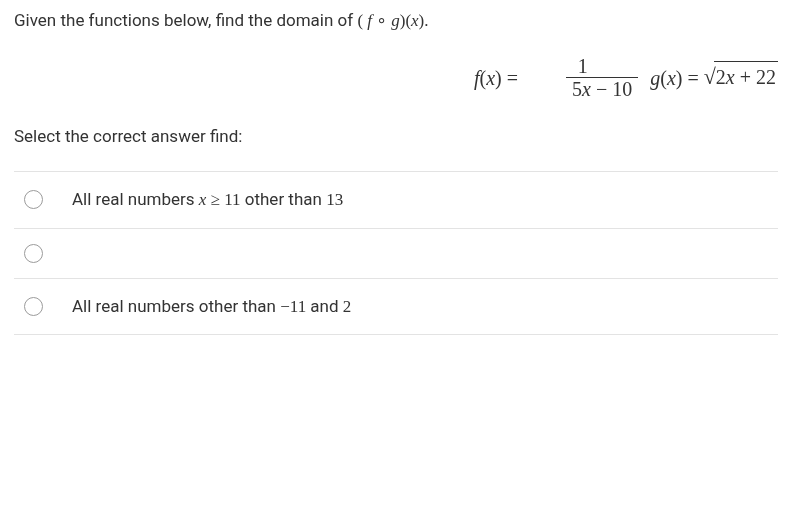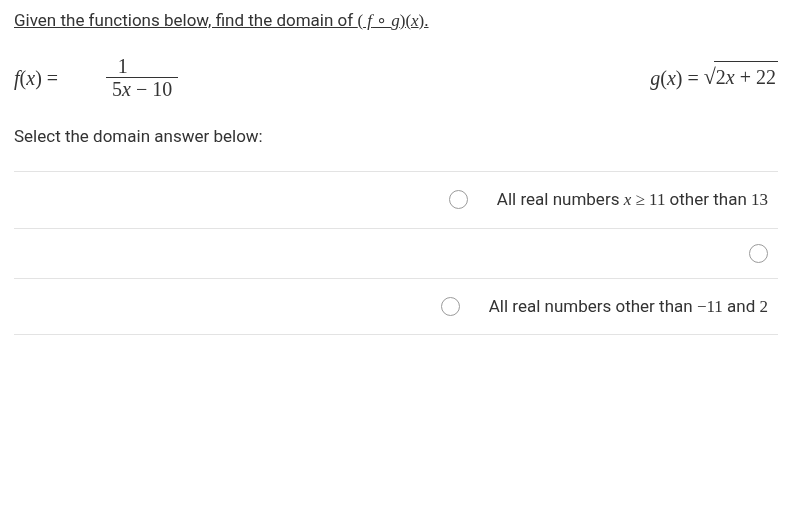--- a/index.html
+++ b/index.html
@@ -6,25 +6,25 @@
   body {
     font-family: -apple-system, BlinkMacSystemFont, "Segoe UI", Roboto, Arial, sans-serif;
     font-size: 17px;
     color: #333;
     background: #fff;
     width: 792px;
     height: 512px;
     padding: 8px 14px;
     line-height: 1.5;
   }
-  .question { margin-bottom: 22px; text-decoration: underline; }
+  .question { margin-bottom: 22px; }
   .math-row {
     display: flex;
-    justify-content: space-between;
-    gap: 32px;
+    justify-content: flex-end;
+    gap: 8px;
     align-items: center;
     margin: 14px 0 24px 0;
     font-family: "Times New Roman", serif;
     font-size: 20px;
   }
   .fn { display: inline-flex; align-items: center; }
   .ital { font-style: italic; }
   .frac {
     display: inline-flex;
     flex-direction: column;
@@ -39,21 +39,20 @@
   .radical { font-size: 22px; position: relative; top: -1px;}
   .under-root { border-top: 1.2px solid #333; padding: 0 2px; margin-left: -2px; }
   .instruction { margin-bottom: 22px; }
   .options { border-top: 1px solid #e3e3e3; }
   .option {
     display: flex;
     align-items: center;
     gap: 29px;
     padding: 15px 10px;
     border-bottom: 1px solid #e3e3e3;
-    justify-content: flex-end;
   }
   .radio {
     width: 19px; height: 19px;
     border: 1.6px solid #9b9b9b;
     border-radius: 50%;
     flex-shrink: 0;
   }
   .mtxt { font-family: "Times New Roman", serif; font-style: italic; }
   .mplain { font-family: "Times New Roman", serif; font-style: normal; }
 </style>
@@ -75,21 +74,21 @@
   </span>
   <span class="fn">
     <span><span class="ital">g</span>(<span class="ital">x</span>) =&nbsp;</span>
     <span class="sqrt-wrap">
       <span class="radical">√</span>
       <span class="under-root">2<span class="ital">x</span> + 22</span>
     </span>
   </span>
 </div>
 
-<div class="instruction">Select the domain answer below:</div>
+<div class="instruction">Select the correct answer find:</div>
 
 <div class="options">
 
   <div class="option">
     <div class="radio"></div>
     <div>
       <span>All real numbers </span><span class="mtxt">x</span><span class="mplain"> ≥ 11</span><span> other than </span><span class="mplain">13</span>
     </div>
   </div>
 

